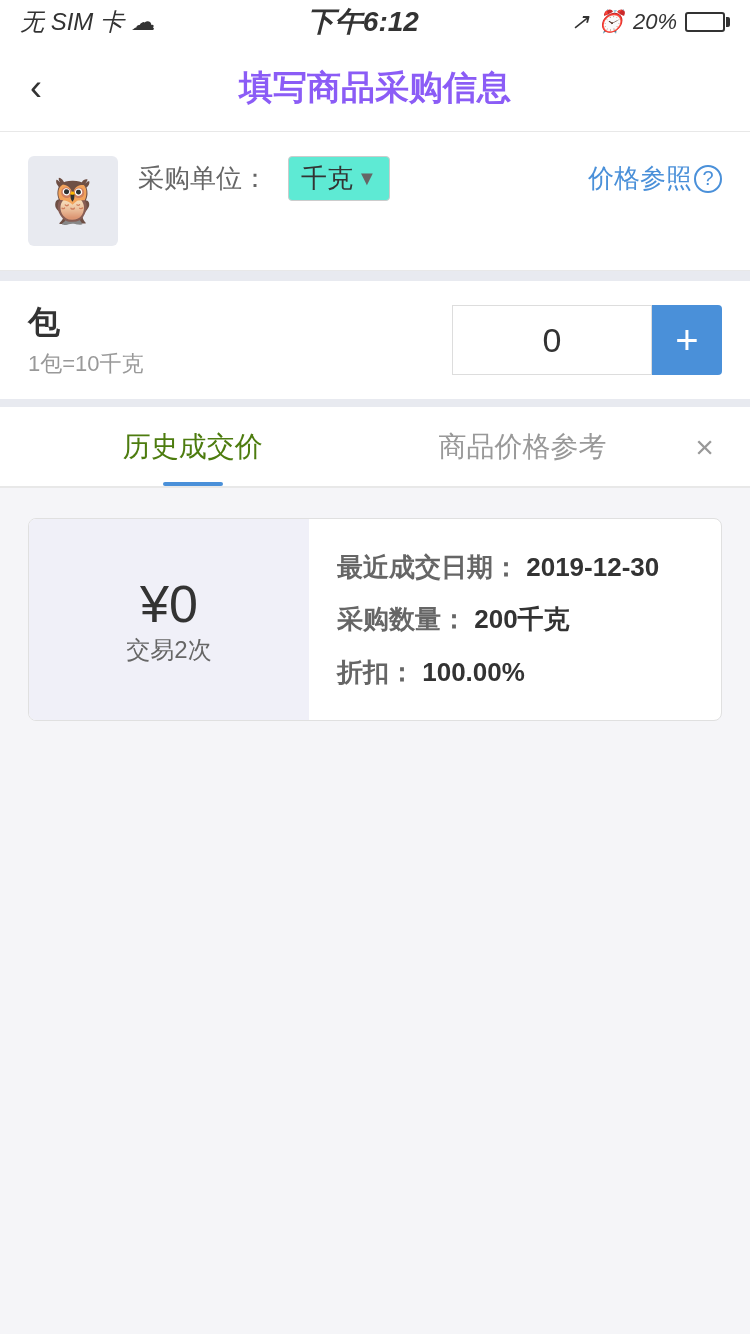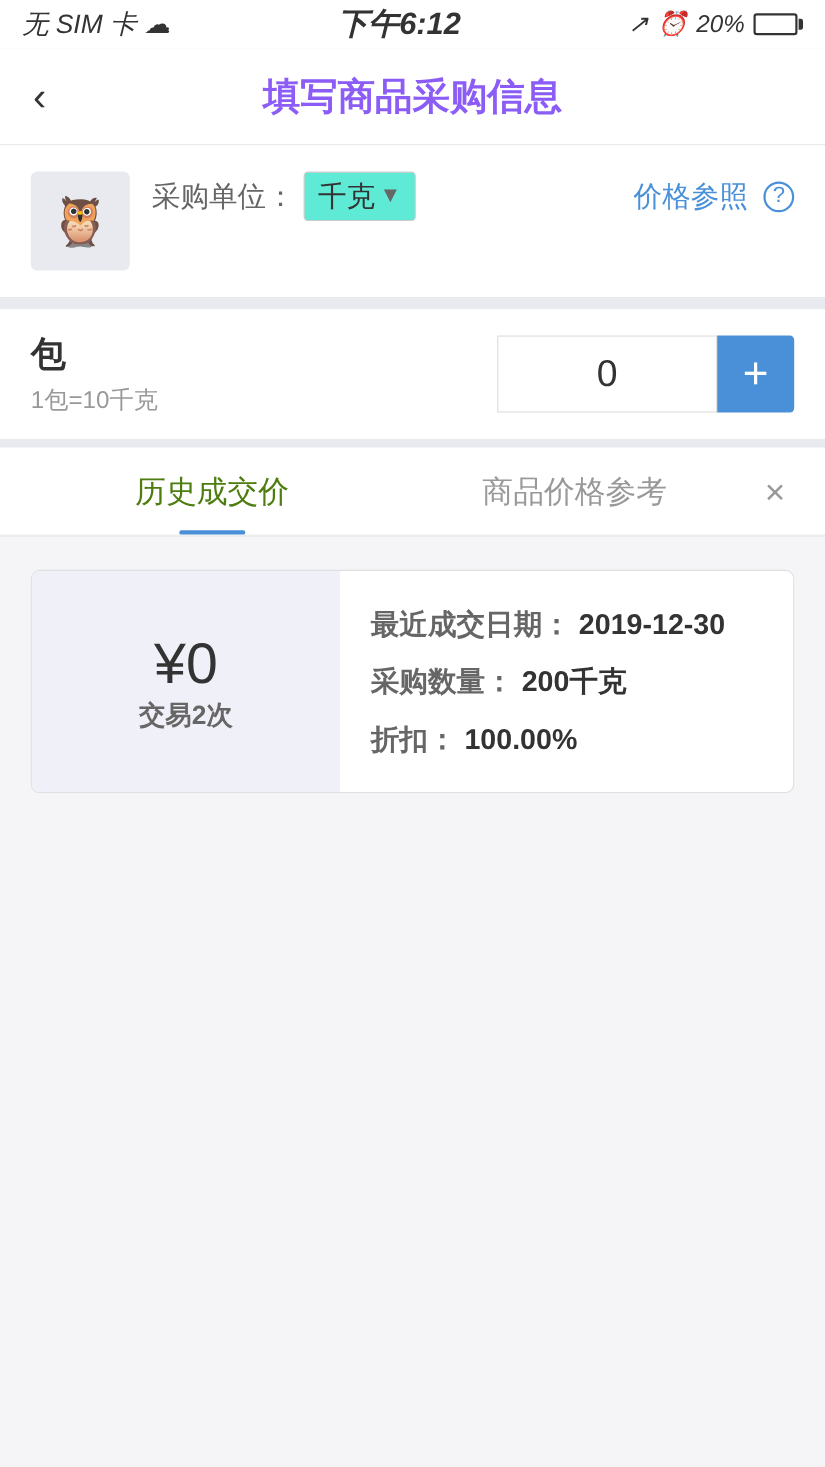--- a/index.html
+++ b/index.html
@@ -153,42 +153,42 @@
       font-size: 24px;
     }
     .unit-row {
       display: flex;
       justify-content: space-between;
       align-items: center;
     }
     .unit-label {
       font-size: 26px;
       color: #666;
-      margin-right: 8px;
+      margin-right: 20px;
     }
     .unit-selector {
       display: inline-flex;
       align-items: center;
       gap: 4px;
       border: 1px solid #ccc;
       border-radius: 4px;
       padding: 4px 12px;
       font-size: 26px;
       color: #333;
       background: #5eead4;
       cursor: pointer;
     }
     .unit-arrow {
       font-size: 20px;
       color: #666;
     }
     .price-ref-link {
       display: flex;
       align-items: center;
-      gap: 14px;
+      gap: 2px;
       color: #4a90d9;
       font-size: 26px;
       cursor: pointer;
     }
     .help-circle {
       width: 28px;
       height: 28px;
       border: 2px solid #4a90d9;
       border-radius: 50%;
       display: inline-flex;
@@ -329,21 +329,20 @@
       flex-shrink: 0;
     }
     .price-amount {
       font-size: 52px;
       font-weight: 300;
       color: #333;
     }
     .price-trades {
       font-size: 24px;
       color: #666;
-      font-weight: bold;
     }
     .price-card-right {
       flex: 1;
       padding: 30px 28px;
       display: flex;
       flex-direction: column;
       justify-content: center;
       gap: 16px;
       font-weight: bold;
     }

